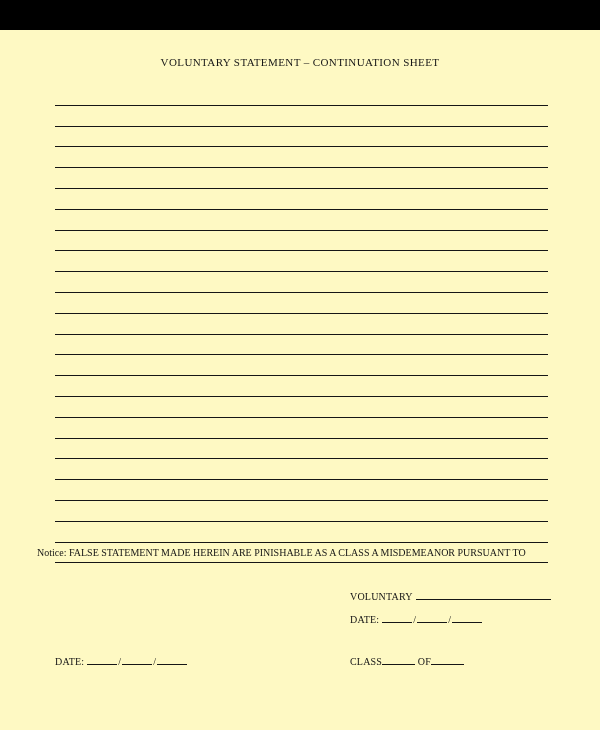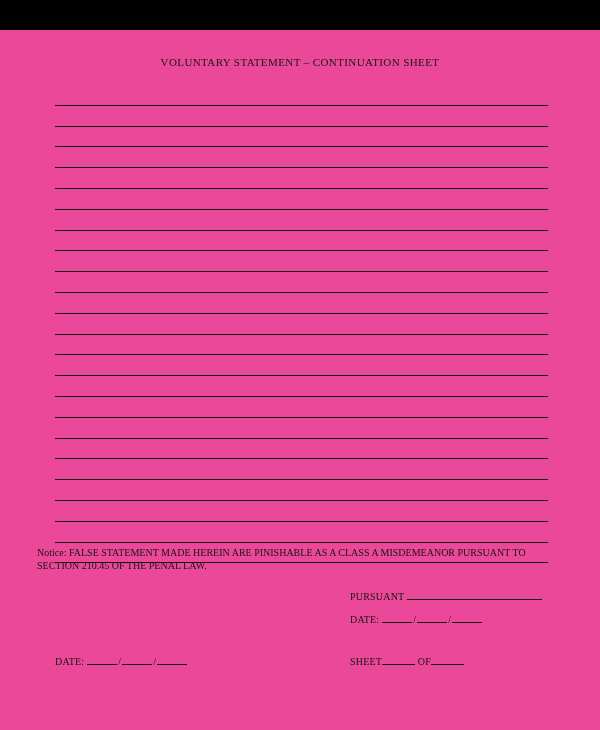--- a/index.html
+++ b/index.html
@@ -4,21 +4,21 @@
 <style>
   html, body {
     margin: 0;
     padding: 0;
     background: #ffffff;
   }
   .sheet {
     position: relative;
     width: 600px;
     height: 730px;
-    background: #ec4899;
+    background: #fef9c3;
     font-family: "Liberation Serif", serif;
     color: #1b1b1b;
     overflow: hidden;
   }
   .topbar {
     position: absolute;
     top: 0;
     left: 0;
     width: 600px;
     height: 30px;
@@ -108,33 +108,32 @@
       <div class="rule-line"></div>
       <div class="rule-line"></div>
       <div class="rule-line"></div>
       <div class="rule-line"></div>
       <div class="rule-line"></div>
       <div class="rule-line"></div>
     </div>
 
   <div class="notice">
     <div>Notice:  FALSE STATEMENT MADE HEREIN ARE PINISHABLE AS A CLASS A MISDEMEANOR PURSUANT TO</div>
-    <div>SECTION 210.45 OF THE PENAL LAW.</div>
   </div>
 
   <div class="field-row row-signature">
-    <span class="lbl">PURSUANT</span><span class="blank w135"></span>
+    <span class="lbl">VOLUNTARY</span><span class="blank w135"></span>
   </div>
 
   <div class="field-row row-sig-date">
     <span class="lbl">DATE:</span><span class="blank w30"></span><span class="slash">/</span><span class="blank w30"></span><span class="slash">/</span><span class="blank w30"></span>
   </div>
 
 
   <div class="field-row row-wit-date">
     <span class="lbl">DATE:</span><span class="blank w30"></span><span class="slash">/</span><span class="blank w30"></span><span class="slash">/</span><span class="blank w30"></span>
   </div>
 
   <div class="field-row row-page">
-    <span>SHEET</span><span class="blank w35"></span>&nbsp;<span>OF</span><span class="blank w35"></span>
+    <span>CLASS</span><span class="blank w35"></span>&nbsp;<span>OF</span><span class="blank w35"></span>
   </div>
 
 </div>
 
 </body></html>

